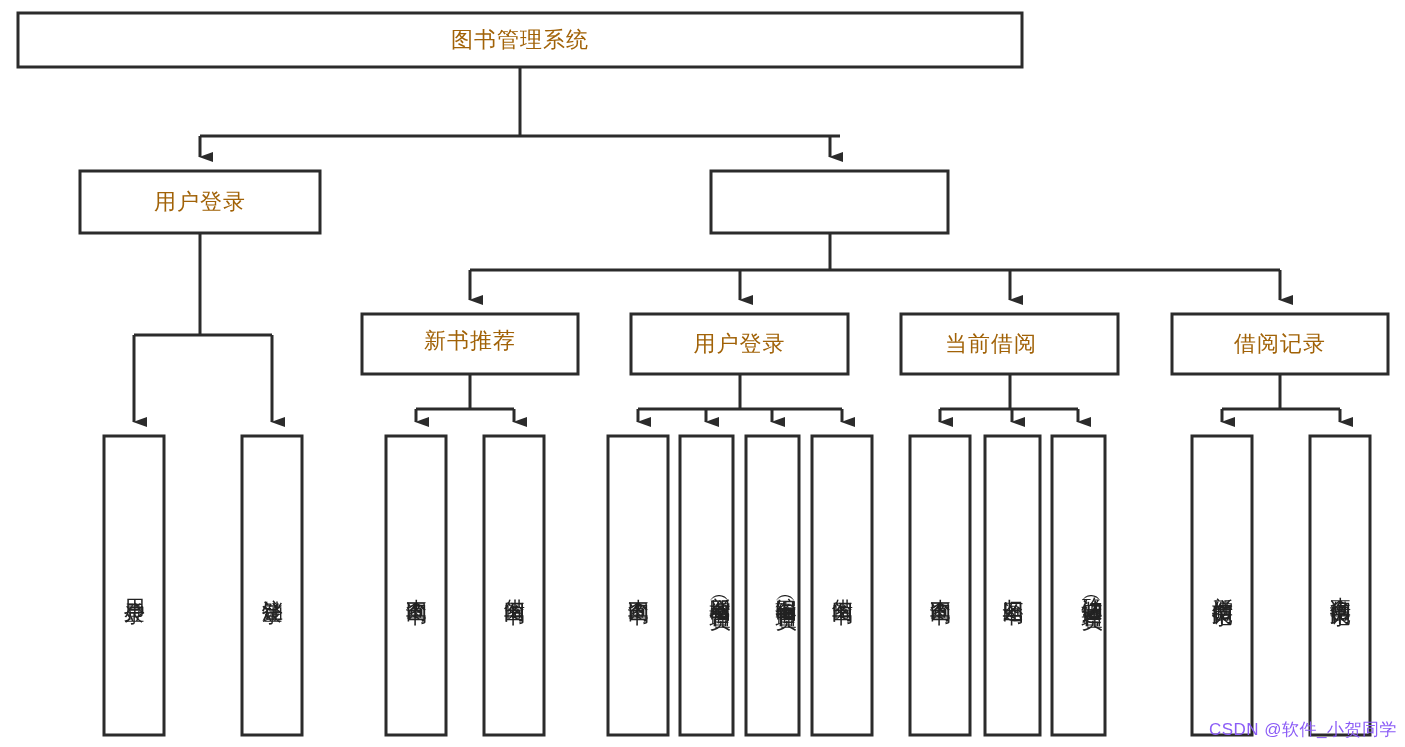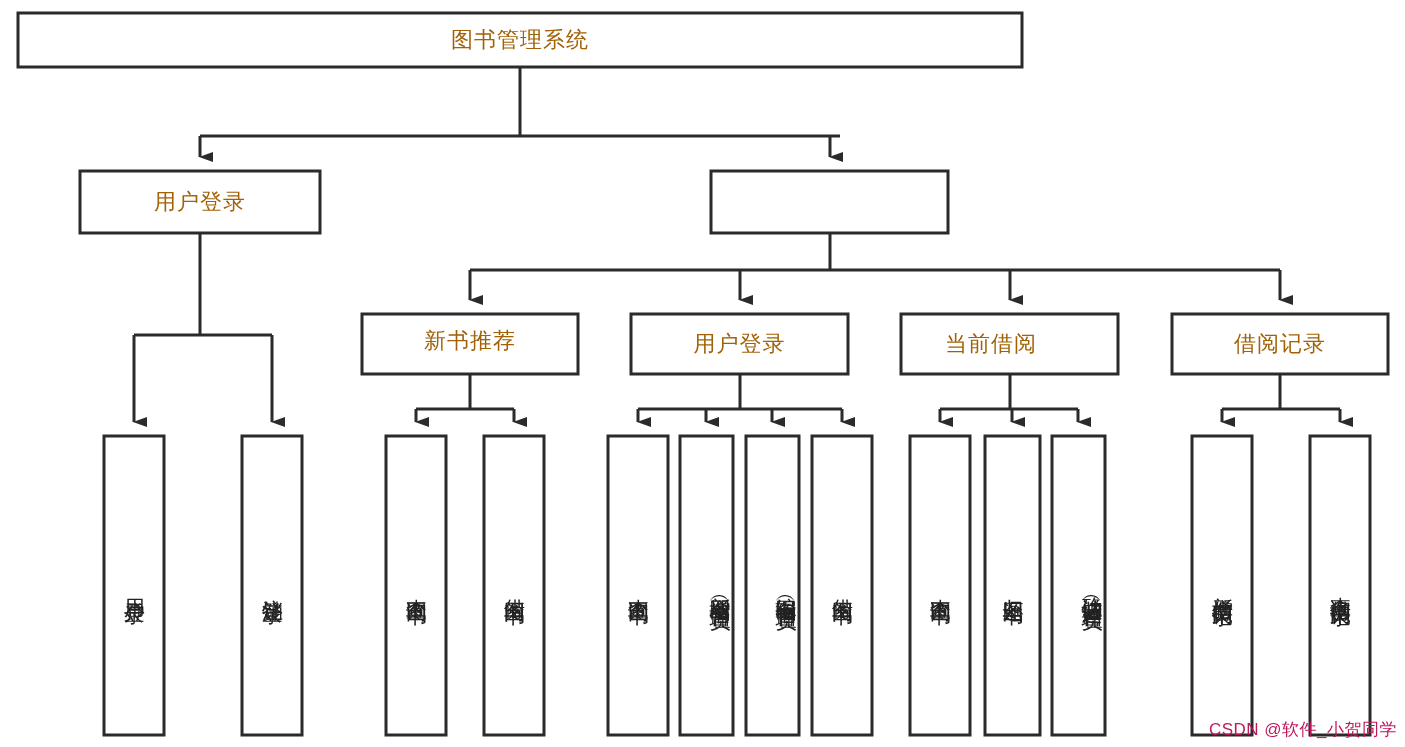--- a/index.html
+++ b/index.html
@@ -62,21 +62,21 @@
     letter-spacing: 2px;
     writing-mode: vertical-rl;
     text-orientation: upright;
     pointer-events: none;
   }
   .watermark {
     position: absolute;
     right: 8px;
     bottom: 6px;
     font-size: 17px;
-    color: #be185d;
+    color: #8b5cf6;
     letter-spacing: 0.5px;
     white-space: nowrap;
   }
 </style>
 </head>
 <body>
 
 <div id="diagram-root">
 
   <svg id="tree-svg" viewBox="0 0 1405 747">

